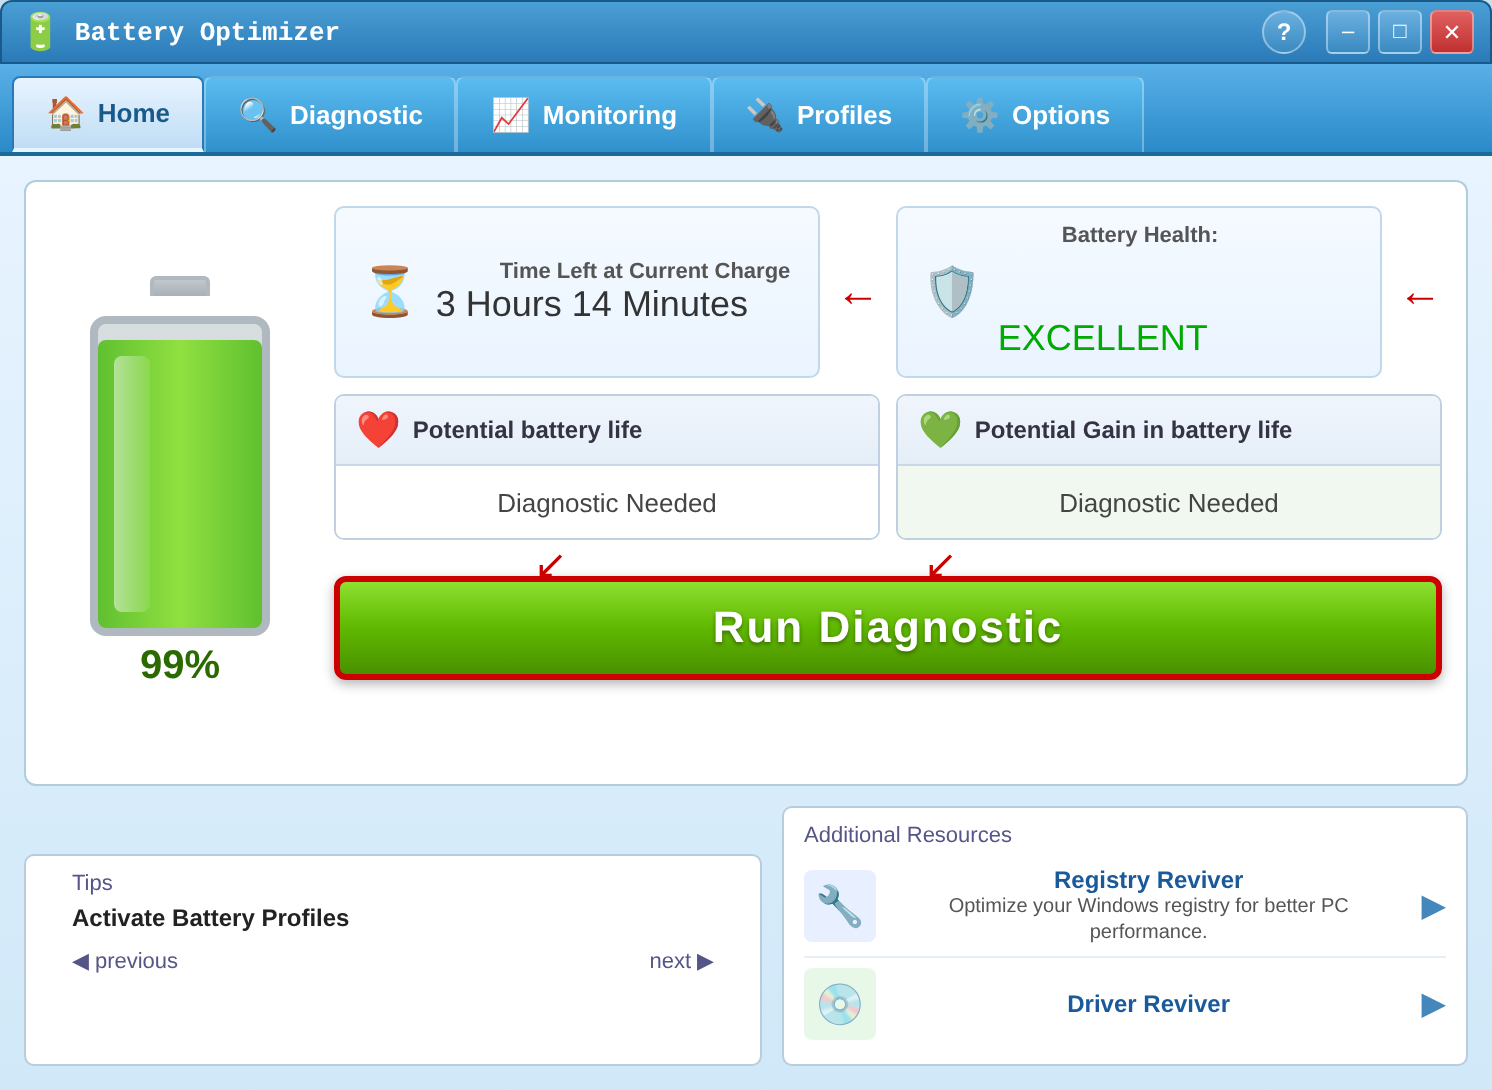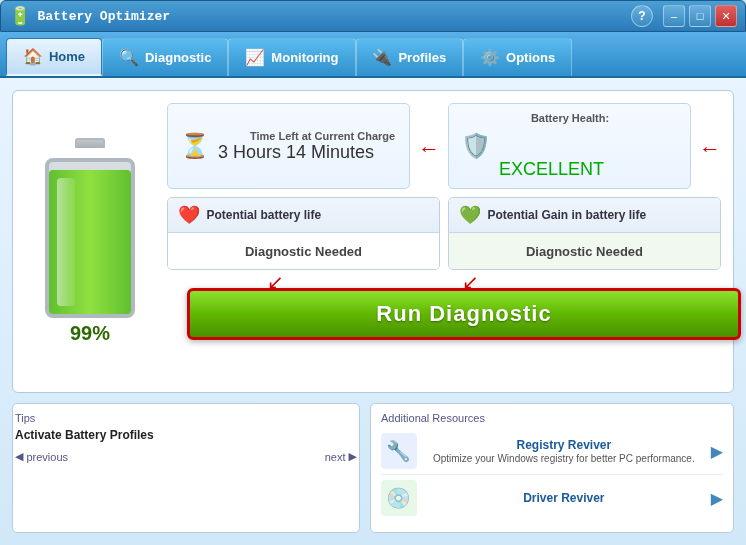--- a/index.html
+++ b/index.html
@@ -250,21 +250,21 @@
       color: #334;
       border-bottom: 1px solid #c8d8e8;
     }
     .potential-header-icon {
       font-size: 18px;
     }
     .potential-value {
       background: white;
       padding: 0 10px;
       font-size: 13px;
-      font-weight: bold;
+      font-weight: normal;
       color: #444;
       text-align: center;
       min-height: 36px;
       display: flex;
       align-items: center;
       justify-content: center;
     }
     .potential-value.tinted {
       background: #f0f8f0;
     }
@@ -280,38 +280,38 @@
       background: linear-gradient(to bottom, #8ee030, #60b800, #4a9000);
       border: 3px solid #cc0000;
       border-radius: 6px;
       color: white;
       font-size: 22px;
       font-weight: bold;
       cursor: pointer;
       text-shadow: 0 1px 2px rgba(0,0,0,0.4);
       box-shadow: 0 2px 6px rgba(0,0,0,0.3);
       letter-spacing: 1px;
-      margin-left: 20px;
     }
 
     
     #bottom-section {
       display: flex;
       gap: 10px;
       height: 130px;
     }
 
     
     #tips-panel {
       flex: 1;
       background: white;
       border: 1px solid #b8ccdc;
       border-radius: 5px;
-      padding: 8px 2px;
+      padding: 8px 23px;
       position: relative;
+      margin-top: 24px;
     }
     .panel-label {
       font-size: 11px;
       color: #558;
       margin-bottom: 4px;
     }
     .tips-title {
       font-size: 12px;
       font-weight: bold;
       color: #222;

